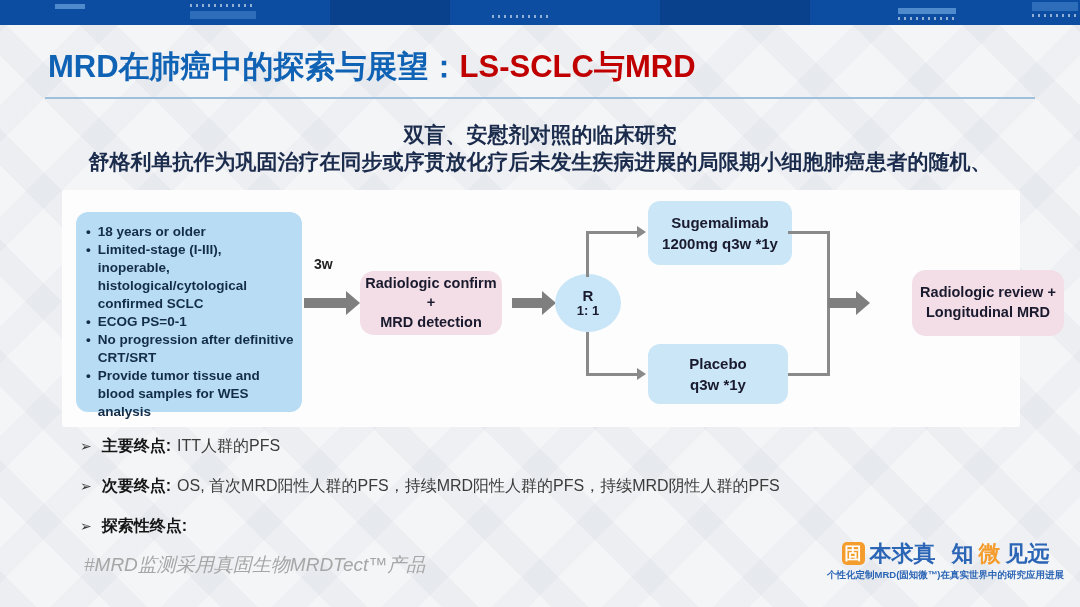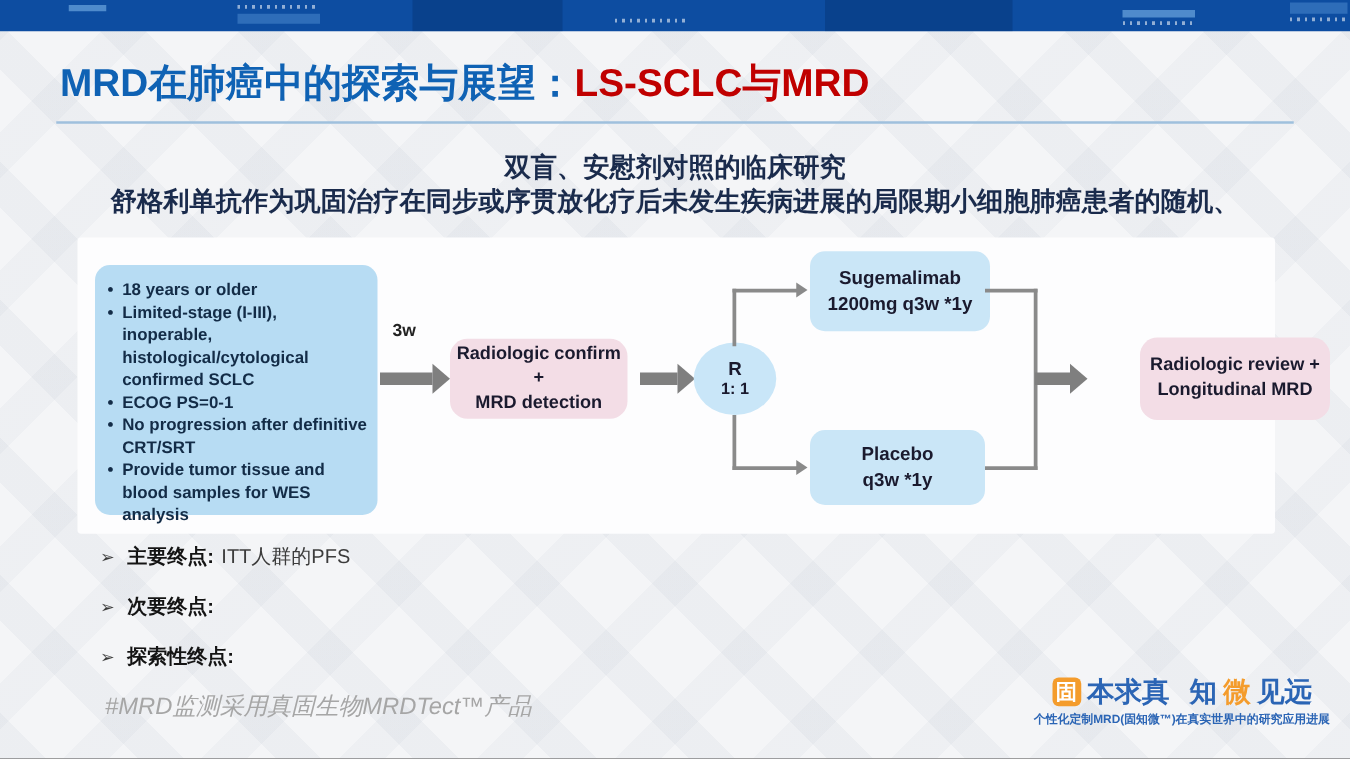--- a/index.html
+++ b/index.html
@@ -184,20 +184,21 @@
 
   <div class="endpoints">
     <div class="ep-row">
       <span class="ep-marker">➢</span>
       <span class="ep-label">主要终点:</span>
       <span class="ep-text">ITT人群的PFS</span>
     </div>
     <div class="ep-row">
       <span class="ep-marker">➢</span>
       <span class="ep-label">次要终点:</span>
+      <span class="ep-text">OS, 首次MRD阳性人群的PFS，持续MRD阳性人群的PFS，持续MRD阴性人群的PFS</span>
     </div>
     <div class="ep-row">
       <span class="ep-marker">➢</span>
       <span class="ep-label">探索性终点:</span>
     </div>
   </div>
 
   <div class="footnote">#MRD监测采用真固生物MRDTect™产品</div>
 
   <div class="brand">

